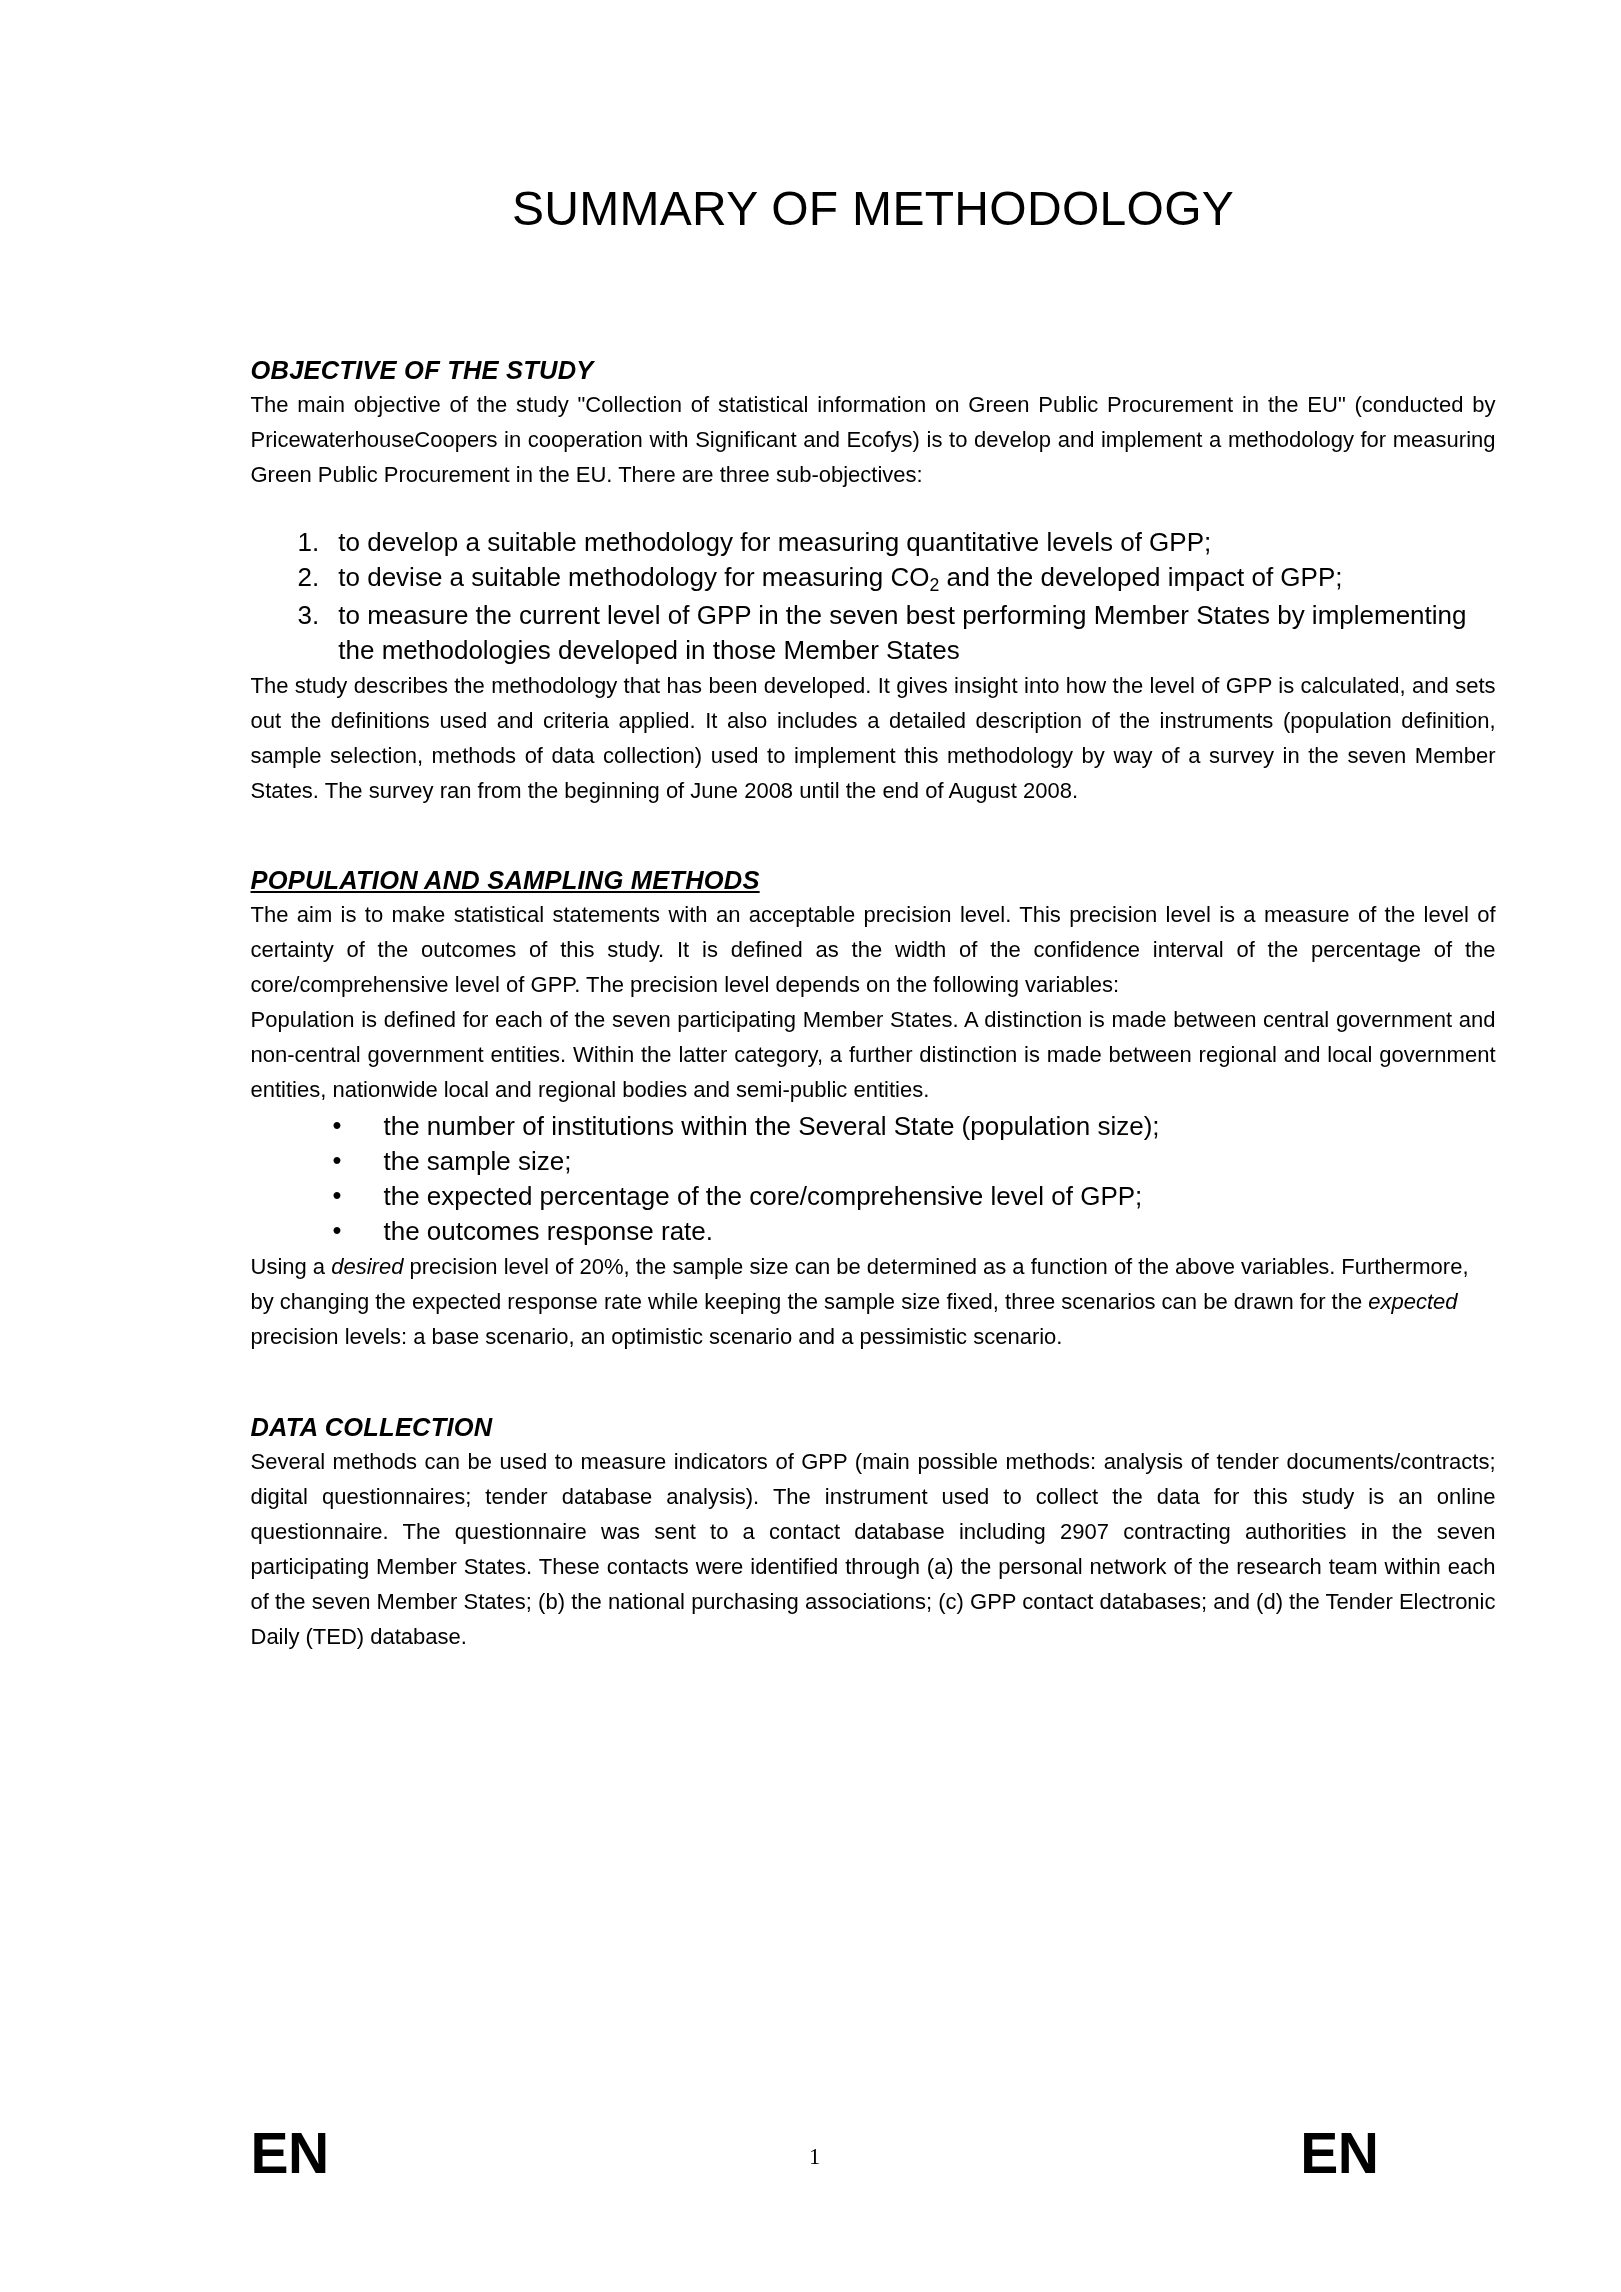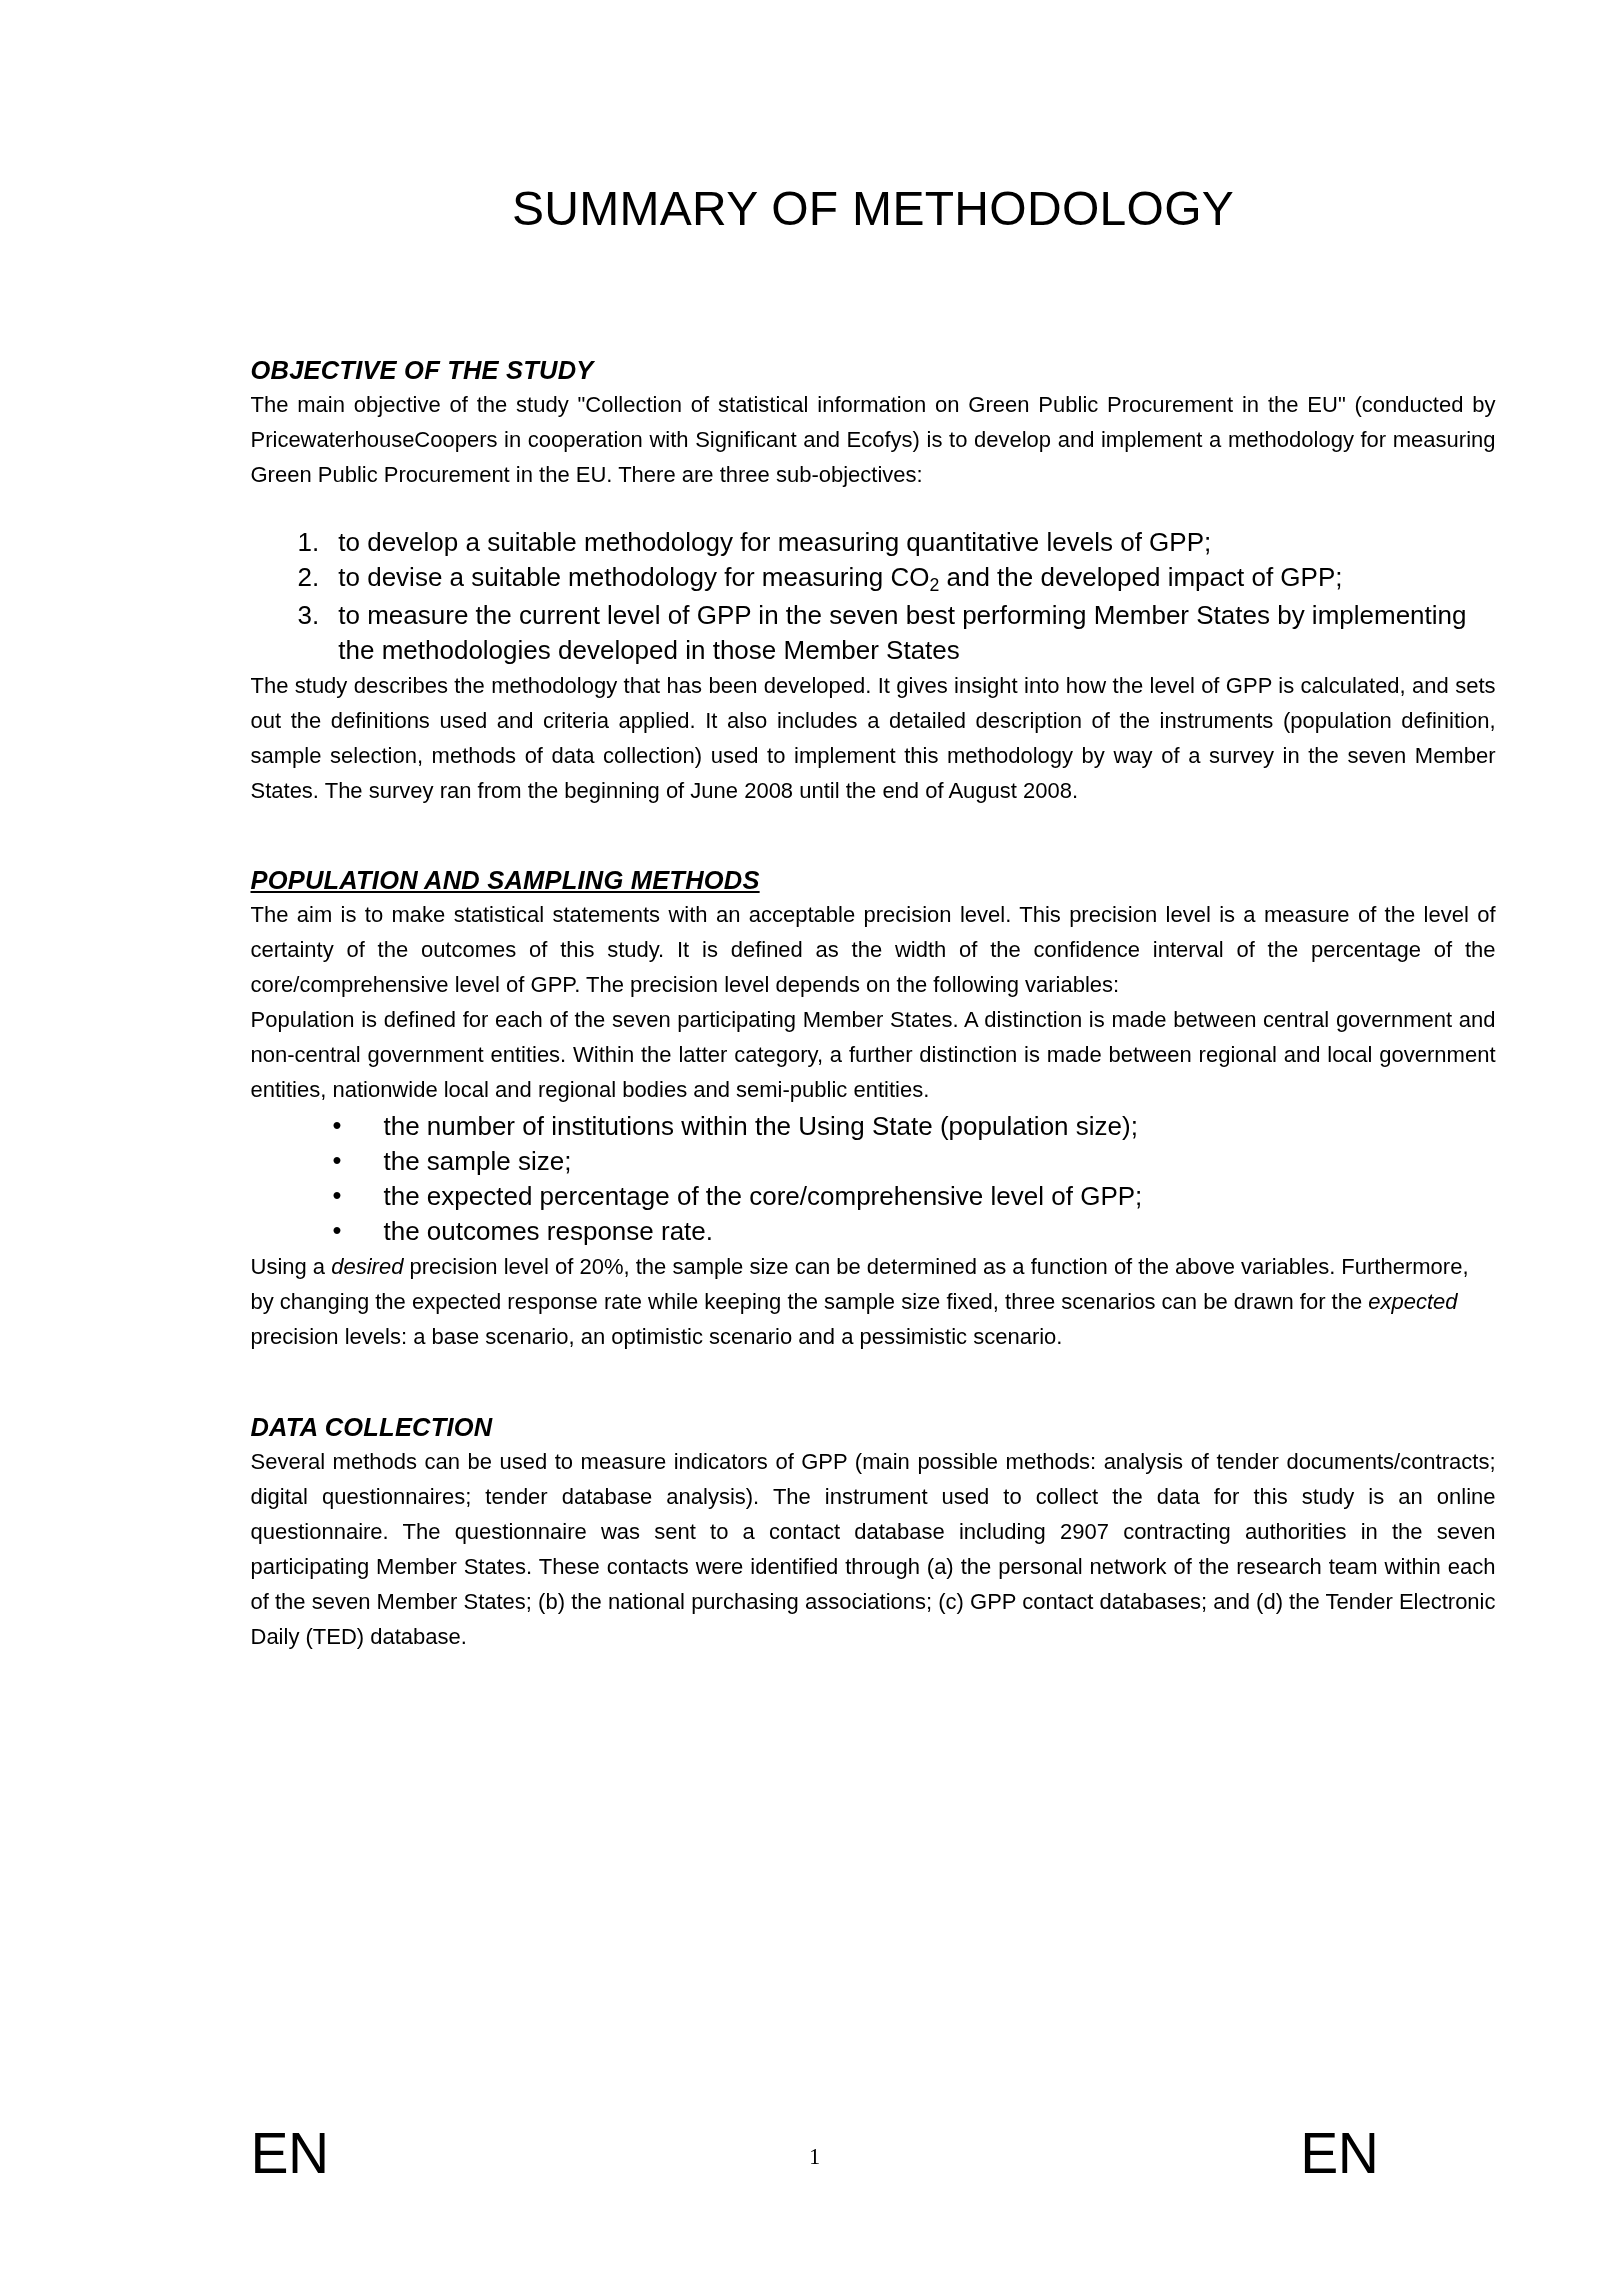--- a/index.html
+++ b/index.html
@@ -111,21 +111,21 @@
     position: absolute;
     left: 192px;
     right: 184px;
     top: 2125px;
     height: 69px;
   }
   .footer-lang {
     position: absolute;
     top: 0;
     font-size: 57px;
-    font-weight: normal;
+    font-weight: bold;
     line-height: 1;
     letter-spacing: -0.5px;
   }
   .footer-lang-left  { left: 0; }
   .footer-lang-right { right: 0; }
   .footer-pageno {
     position: absolute;
     left: 0;
     right: 0;
     top: 20.6px;
@@ -156,21 +156,21 @@
 
     <p class="body-text p-gap-large">The study describes the methodology that has been developed. It gives insight into how the level of GPP is calculated, and sets out the definitions used and criteria applied. It also includes a detailed description of the instruments (population definition, sample selection, methods of data collection) used to implement this methodology by way of a survey in the seven Member States. The survey ran from the beginning of June 2008 until the end of August 2008.</p>
 
     <h2 class="section-heading h-population">POPULATION AND SAMPLING METHODS</h2>
 
     <p class="body-text p-gap-none">The aim is to make statistical statements with an acceptable precision level. This precision level is a measure of the level of certainty of the outcomes of this study. It is defined as the width of the confidence interval of the percentage of the core/comprehensive level of GPP. The precision level depends on the following variables:</p>
 
     <p class="body-text p-gap-large">Population is defined for each of the seven participating Member States. A distinction is made between central government and non-central government entities. Within the latter category, a further distinction is made between regional and local government entities, nationwide local and regional bodies and semi-public entities.</p>
 
     <ul class="bulleted">
-      <li>the number of institutions within the Using State (population size);</li>
+      <li>the number of institutions within the Several State (population size);</li>
       <li>the sample size;</li>
       <li>the expected percentage of the core/comprehensive level of GPP;</li>
       <li>the outcomes response rate.</li>
     </ul>
 
     <p class="body-text body-left p-gap-large"><span>Using a </span><span class="italic">desired</span><span> precision level of 20%, the sample size can be determined as a function of the above variables. Furthermore, by changing the expected response rate while keeping the sample size fixed, three scenarios can be drawn for the </span><span class="italic">expected</span><span> precision levels: a base scenario, an optimistic scenario and a pessimistic scenario.</span></p>
 
     <h2 class="section-heading h-data">DATA COLLECTION</h2>
 
     <p class="body-text p-gap-large">Several methods can be used to measure indicators of GPP (main possible methods: analysis of tender documents/contracts; digital questionnaires; tender database analysis). The instrument used to collect the data for this study is an online questionnaire. The questionnaire was sent to a contact database including 2907 contracting authorities in the seven participating Member States. These contacts were identified through (a) the personal network of the research team within each of the seven Member States; (b) the national purchasing associations; (c) GPP contact databases; and (d) the Tender Electronic Daily (TED) database.</p>

